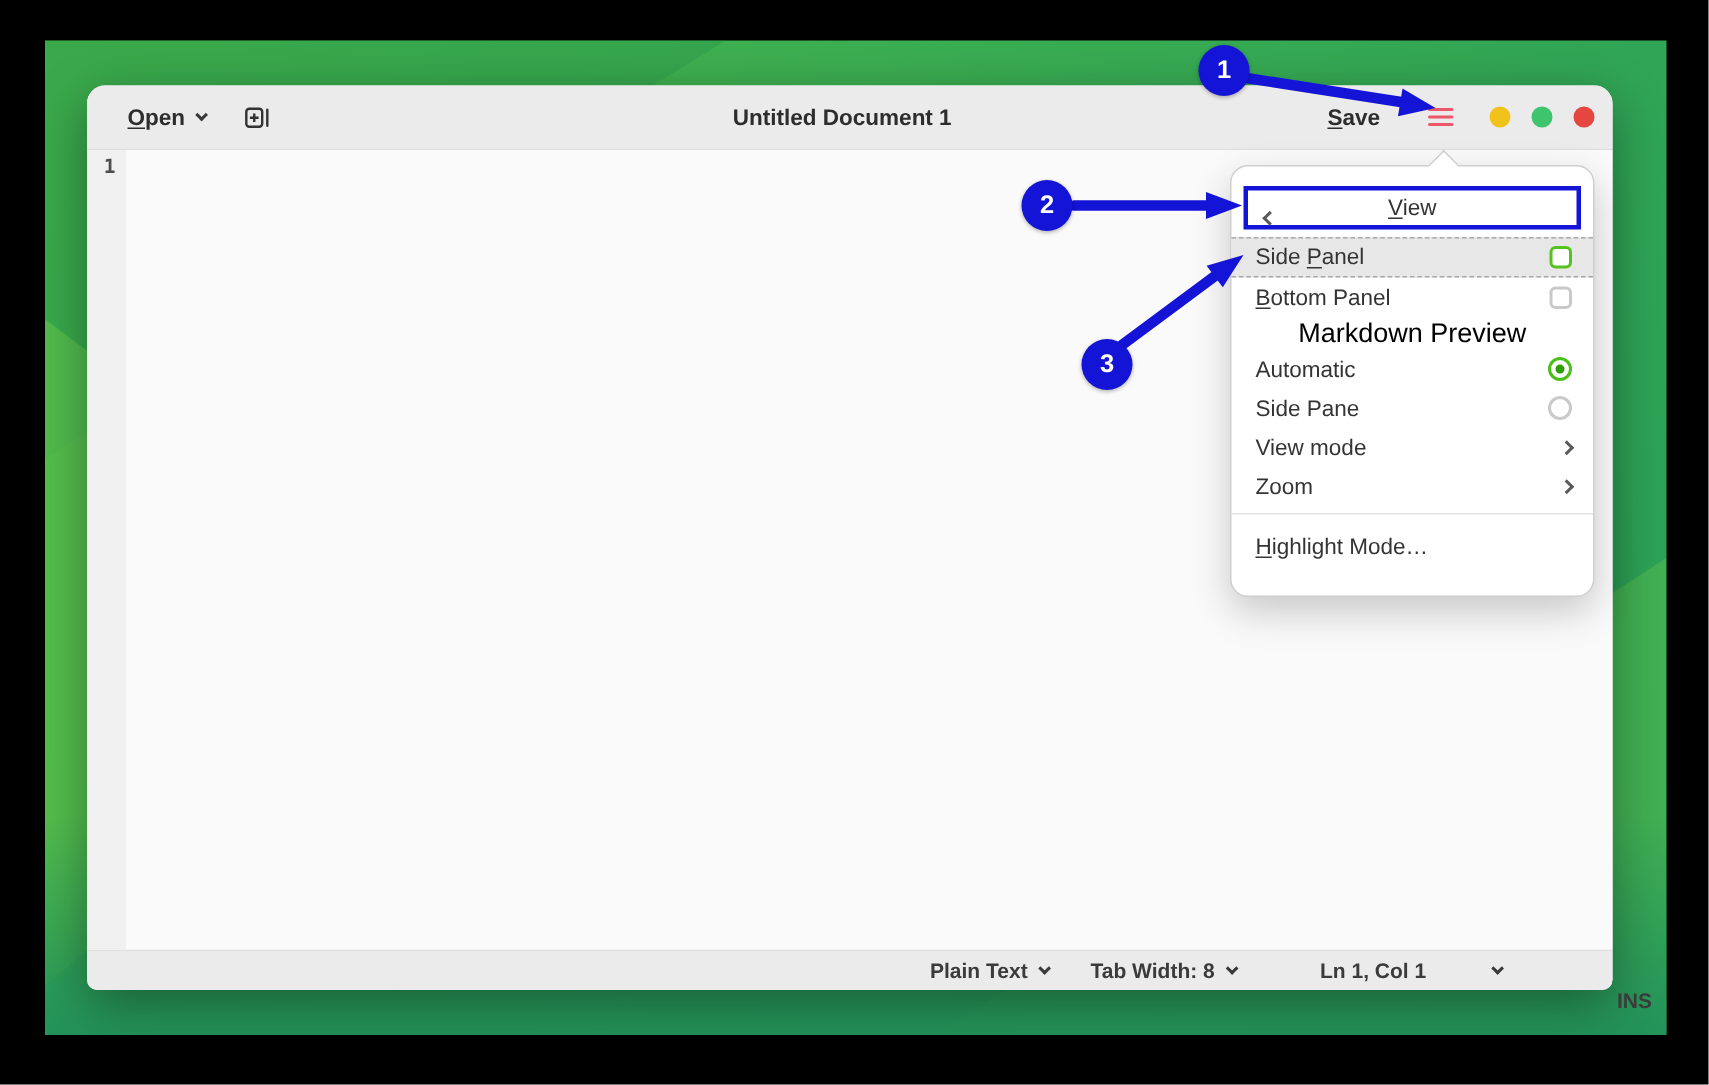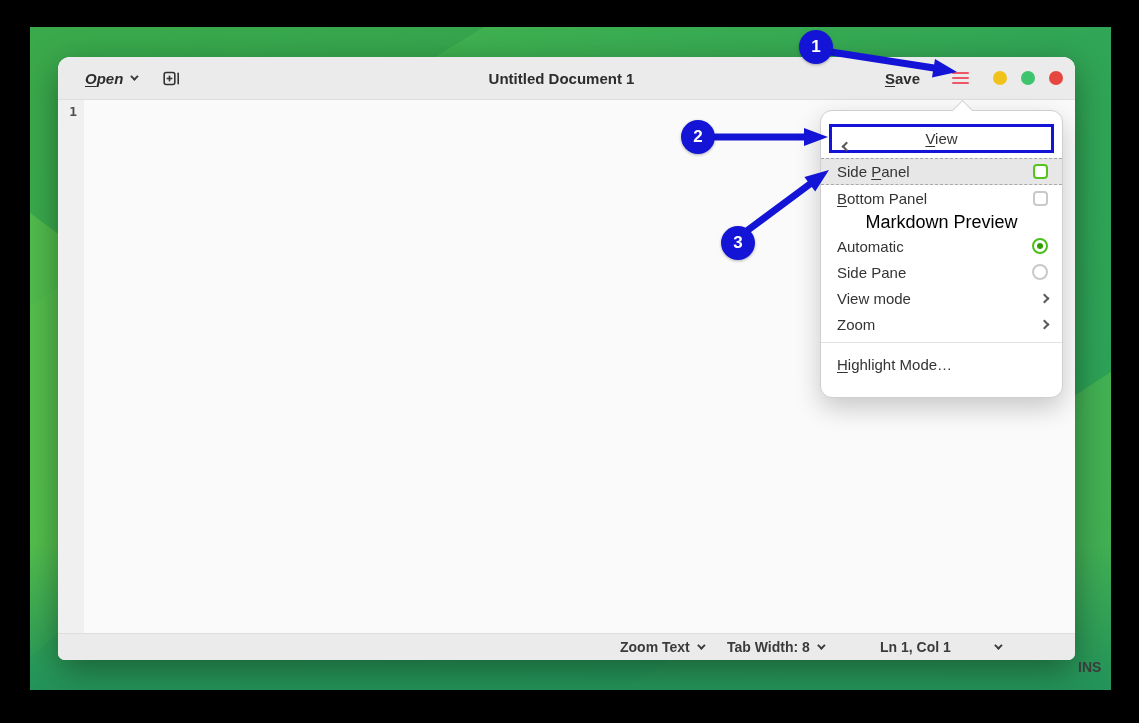--- a/index.html
+++ b/index.html
@@ -36,21 +36,21 @@
     background:#fafafa;border-radius:12px 12px 7px 7px;
     box-shadow:0 10px 34px rgba(0,0,0,.38);
     display:flex;flex-direction:column;
   }
   .titlebar{
     height:43px;flex:0 0 43px;background:var(--titlebar-bg);
     border-radius:12px 12px 0 0;border-bottom:1px solid #dedede;
     display:flex;align-items:center;padding:0 12px;position:relative;
   }
   .tb-text{font-weight:700;font-size:15px;color:#2d2d2d;}
-  .open-btn{display:flex;align-items:center;gap:7px;margin-left:15px;cursor:default;font-style:italic;}
+  .open-btn{display:flex;align-items:center;gap:7px;margin-left:15px;cursor:default;}
   .newtab-btn{margin-left:26px;display:flex;align-items:center;}
   .win-title{
     position:absolute;left:0;right:10px;text-align:center;
     font-weight:700;font-size:15px;color:#2d2d2d;pointer-events:none;
   }
   .tb-right{margin-left:auto;display:flex;align-items:center;z-index:2;}
   .save-btn{margin-right:32px;}
   .hamburger{width:17px;display:flex;flex-direction:column;gap:3px;margin-right:24px;}
   .hamburger span{display:block;height:2px;border-radius:1px;background:var(--hamburger-red);}
   .win-dots{display:flex;align-items:center;gap:14px;}
@@ -167,21 +167,21 @@
 
   <div class="editor">
     <div class="gutter">
       <span>1</span>
     </div>
     <div class="textarea"></div>
   </div>
 
   <div class="statusbar">
     <div class="sb-item" style="left:562px;">
-      <span>Zoom Text</span>
+      <span>Plain Text</span>
       <span class="chev chev-down chev-sm"></span>
     </div>
     <div class="sb-item" style="left:669px;">
       <span>Tab Width: 8</span>
       <span class="chev chev-down chev-sm"></span>
     </div>
     <div class="sb-item" style="left:822px;">
       <span>Ln 1, Col 1</span>
     </div>
     <div class="sb-item" style="left:936px;">

